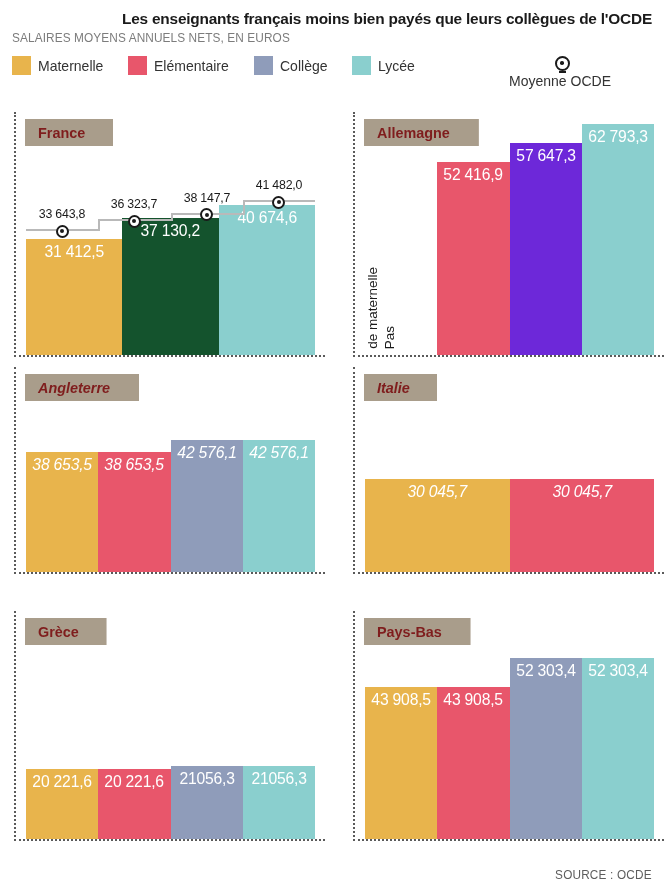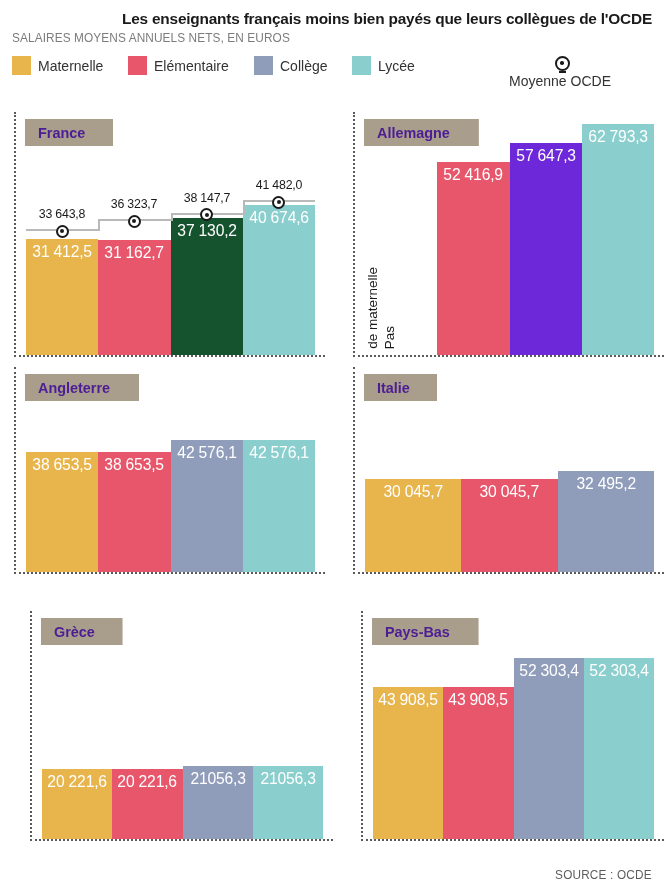--- a/index.html
+++ b/index.html
@@ -121,21 +121,21 @@
   
   .ribbon {
     position: absolute;
     left: 9px;
     top: 7px;
     height: 27px;
     background: #a99d8b;
     display: flex;
     align-items: center;
     padding: 0 26px 0 13px;
-    color: #4c1d95;
+    color: #7f1d1d;
     font-size: 15px;
     font-weight: bold;
     white-space: nowrap;
     z-index: 5;
     clip-path: polygon(0 0, 100% 0, 100% 100%, calc(100% - 22px) 50%, 100% 100%, 100% 100%, 0 100%);
   }
   .ribbon span {
     transform: scaleX(0.96);
     transform-origin: left center;
   }
@@ -286,25 +286,20 @@
     <div class="panel-row" style="margin-bottom: 10px;">
       <div class="panel left" style="height: 245px;">
         <div class="panel-plot">
           <div class="ribbon">
             <span>France</span>
           </div>
           <div class="bars">
             <div class="bar-col">
               <div class="bar" style="background: rgb(232, 180, 76); height: 47.5947%;">
                 <div class="bar-value">31 412,5</div>
-              </div>
-            </div>
-            <div class="bar-col">
-              <div class="bar" style="background: rgb(232, 86, 107); height: 47.2162%;">
-                <div class="bar-value">31 162,7</div>
               </div>
             </div>
             <div class="bar-col">
               <div class="bar" style="background: #14532d; height: 56.2579%; text-decoration: underline;">
                 <div class="bar-value">37 130,2</div>
               </div>
             </div>
             <div class="bar-col">
               <div class="bar" style="background: rgb(138, 207, 206); height: 61.6282%;">
                 <div class="bar-value">40 674,6</div>
@@ -353,21 +348,21 @@
               </div>
             </div>
           </div>
           <div class="vert-note">
             <span>Pas</span>
             <span>de maternelle</span>
           </div>
         </div>
       </div>
     </div>
-    <div class="panel-row" style="margin-bottom: 37px;">
+    <div class="panel-row" style="margin-bottom: 37px; font-style: italic;">
       <div class="panel left" style="height: 207px;">
         <div class="panel-plot">
           <div class="ribbon">
             <span>Angleterre</span>
           </div>
           <div class="bars">
             <div class="bar-col">
               <div class="bar" style="background: rgb(232, 180, 76); height: 58.5659%;">
                 <div class="bar-value">38 653,5</div>
               </div>
@@ -399,30 +394,25 @@
             <div class="bar-col">
               <div class="bar" style="background: rgb(232, 180, 76); height: 45.5238%;">
                 <div class="bar-value">30 045,7</div>
               </div>
             </div>
             <div class="bar-col">
               <div class="bar" style="background: rgb(232, 86, 107); height: 45.5238%;">
                 <div class="bar-value">30 045,7</div>
               </div>
             </div>
-            <div class="bar-col">
-              <div class="bar" style="background: rgb(143, 156, 186); height: 49.2352%;">
-                <div class="bar-value">32 495,2</div>
-              </div>
-            </div>
           </div>
         </div>
       </div>
     </div>
-    <div class="panel-row" style="margin-bottom: 10px; margin-left: 16px;">
+    <div class="panel-row" style="margin-bottom: 10px;">
       <div class="panel left" style="height: 230px;">
         <div class="panel-plot">
           <div class="ribbon">
             <span>Grèce</span>
           </div>
           <div class="bars">
             <div class="bar-col">
               <div class="bar" style="background: rgb(232, 180, 76); height: 30.6388%;">
                 <div class="bar-value">20 221,6</div>
               </div>

